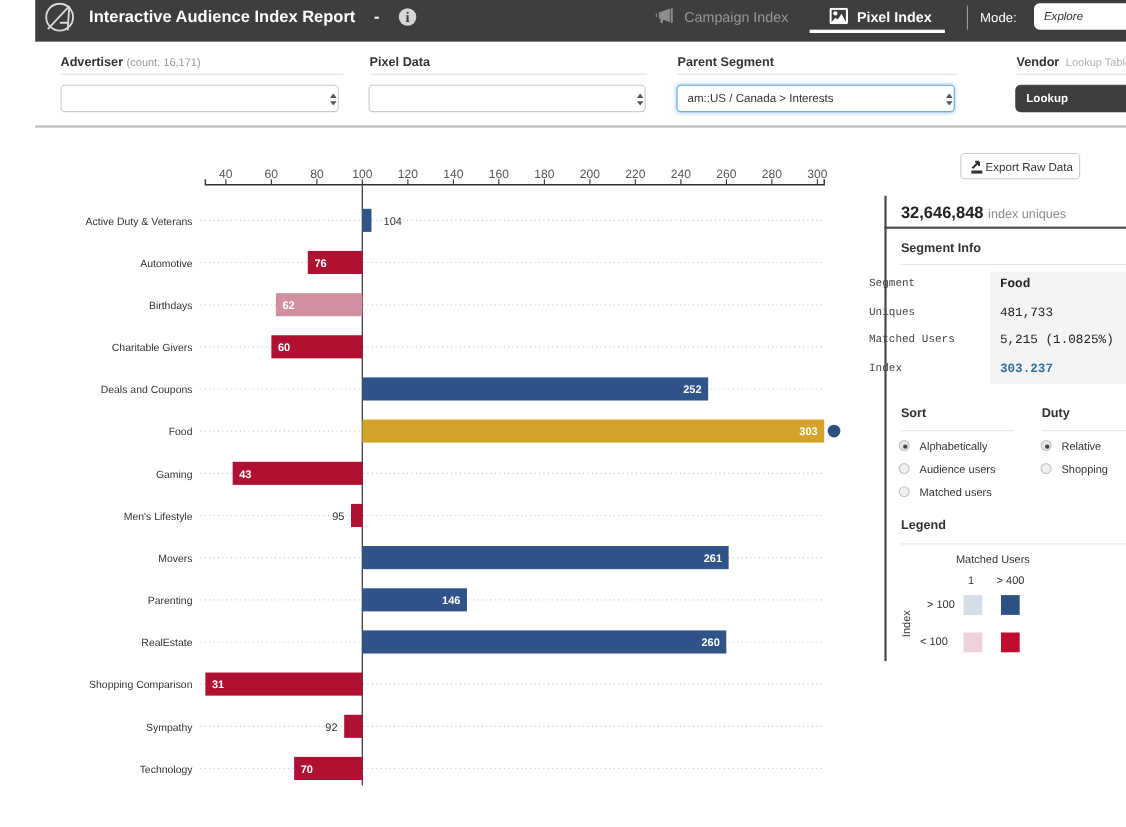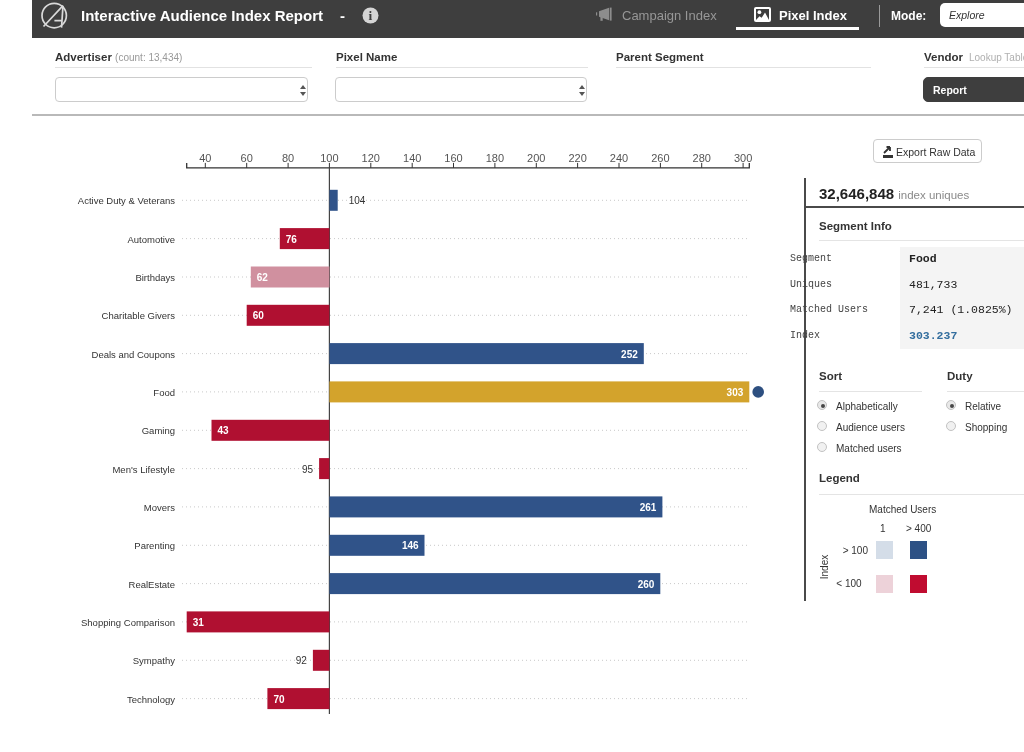--- a/index.html
+++ b/index.html
@@ -9,21 +9,21 @@
 
 
 #nav { position:absolute; left:0; top:0; width:1024px; height:38px; background:#3e3e3e; }
 #nav .title { position:absolute; left:49px; top:8px; font-size:15px; line-height:15px; font-weight:bold; color:#fff; }
 #nav .dash { position:absolute; left:308px; top:8px; font-size:15px; line-height:15px; font-weight:bold; color:#fff; }
 .tabtext { font-size:13px; line-height:13px; }
 #campaign-text { position:absolute; left:590px; top:9px; color:#979797; }
 #pixel-text { position:absolute; left:747px; top:9px; color:#fff; font-weight:bold; }
 #tab-underline { position:absolute; left:704px; top:27px; width:123px; height:2.5px; background:#fff; }
 #nav-sep { position:absolute; left:847px; top:5px; width:1px; height:22px; background:#9a9a9a; }
-#mode-label { position:absolute; left:859px; top:9.5px; color:#fff; font-weight:bold; font-size:12px; line-height:12px; }
+#mode-label { position:absolute; left:859px; top:9.5px; color:#fff; font-weight:normal; font-size:12px; line-height:12px; }
 #mode-select { position:absolute; left:908px; top:3px; width:111px; height:24px; background:#ffffff; border-radius:5px;font-style:italic; }
 #mode-select .txt { position:absolute; left:9px; top:7px; font-size:10.5px; line-height:10.5px; color:#333; }
 
 
 .arrows { position:absolute; width:6px; height:11px; }
 .arrows .up, .arrows .dn { position:absolute; left:0; width:0; height:0; border-left:3px solid transparent; border-right:3px solid transparent; }
 .arrows .up { top:0; border-bottom:4px solid #555; }
 .arrows .dn { bottom:0; border-top:4px solid #555; }
 .arrows.white .up { border-bottom-color:#fff; }
 .arrows.white .dn { border-top-color:#fff; }
@@ -92,45 +92,52 @@
     <div id="mode-select">
       <div class="txt">Explore</div>
       <div class="arrows" style="left:100px;top:6.5px">
           <div class="up"></div>
           <div class="dn"></div>
         </div>
     </div>
   </div>
 
   <div id="filters"></div>
-  <div class="flabel" style="left:23px;top:52px">Advertiser <span class="muted">(count: 13,434)</span></div>
+  <div class="flabel" style="left:23px;top:52px">Advertiser <span class="muted">(count: 16,171)</span></div>
   <div class="funder" style="left:23px;top:67px;width:257px"></div>
   <div class="fselect" style="left:23px;top:77px;width:253px">
     <div class="arrows" style="left:244px;top:7px">
         <div class="up"></div>
         <div class="dn"></div>
       </div>
   </div>
 
-  <div class="flabel" style="left:304px;top:52px">Pixel Name</div>
+  <div class="flabel" style="left:304px;top:52px">Pixel Data</div>
   <div class="funder" style="left:304px;top:67px;width:252px"></div>
   <div class="fselect" style="left:303px;top:77px;width:252px">
     <div class="arrows" style="left:243px;top:7px">
         <div class="up"></div>
         <div class="dn"></div>
       </div>
   </div>
 
   <div class="flabel" style="left:584px;top:52px">Parent Segment</div>
   <div class="funder" style="left:584px;top:67px;width:255px"></div>
+  <div class="fselect" style="left:583px;top:77px;width:253px;border:1.5px solid #6aabdf;box-shadow:0 0 4px rgba(102,175,233,.6)">
+    <div class="txt">am::US / Canada &gt; Interests</div>
+    <div class="arrows" style="left:244px;top:7px">
+        <div class="up"></div>
+        <div class="dn"></div>
+      </div>
+  </div>
 
   <div class="flabel" style="left:892px;top:52px">Vendor <span class="muted" style="color:#b0b0b0">&nbsp;Lookup Table</span></div>
   <div class="funder" style="left:892px;top:67px;width:112px"></div>
   <div class="fselect" style="left:891px;top:77px;width:114px;background:#3e3e3e;border-color:#3e3e3e;border-radius:5px">
-    <div class="txt" style="color:#fff;font-weight:bold">Report</div>
+    <div class="txt" style="color:#fff;font-weight:bold">Lookup</div>
     <div class="arrows white" style="left:105px;top:7px">
         <div class="up"></div>
         <div class="dn"></div>
       </div>
   </div>
 
   <svg class="abs" style="left:0;top:120px" width="780" height="632" viewBox="0 0 780 632" font-family="Liberation Sans, sans-serif">
       <text x="173.3" y="42" text-anchor="middle" font-size="11" fill="#555">40</text>
       <line x1="173.3" y1="42.9" x2="173.3" y2="47.9" stroke="#333" stroke-width="1"></line>
       <text x="214.7" y="42" text-anchor="middle" font-size="11" fill="#555">60</text>
@@ -231,21 +238,21 @@
   <div id="big-num">32,646,848 <span class="muted">index uniques</span></div>
   <div id="hline1"></div>
   <div class="sect" style="top:221px">Segment Info</div>
   <div class="lightline" style="left:787px;top:240px;width:231px"></div>
   <div id="seg-panel"></div>
   <div class="srow-label" style="top:254px">Segment</div>
   <div class="srow-val" style="top:253px;font-weight:bold">Food</div>
   <div class="srow-label" style="top:280px">Uniques</div>
   <div class="srow-val" style="top:279px">481,733</div>
   <div class="srow-label" style="top:305px">Matched Users</div>
-  <div class="srow-val" style="top:304px">7,241 (1.0825%)</div>
+  <div class="srow-val" style="top:304px">5,215 (1.0825%)</div>
   <div class="srow-label" style="top:331px">Index</div>
   <div class="srow-val" style="top:330px;font-weight:bold;color:#336e9e">303.237</div>
 
   <div class="sect" style="top:371px">Sort</div>
   <div class="lightline" style="left:787px;top:391px;width:103px"></div>
   <div class="sect" style="left:915px;top:371px">Duty</div>
   <div class="lightline" style="left:915px;top:391px;width:103px"></div>
 
   <div class="radio sel" style="left:785px;top:400px"></div>
   <div class="rlabel" style="left:804px;top:402px">Alphabetically</div>

